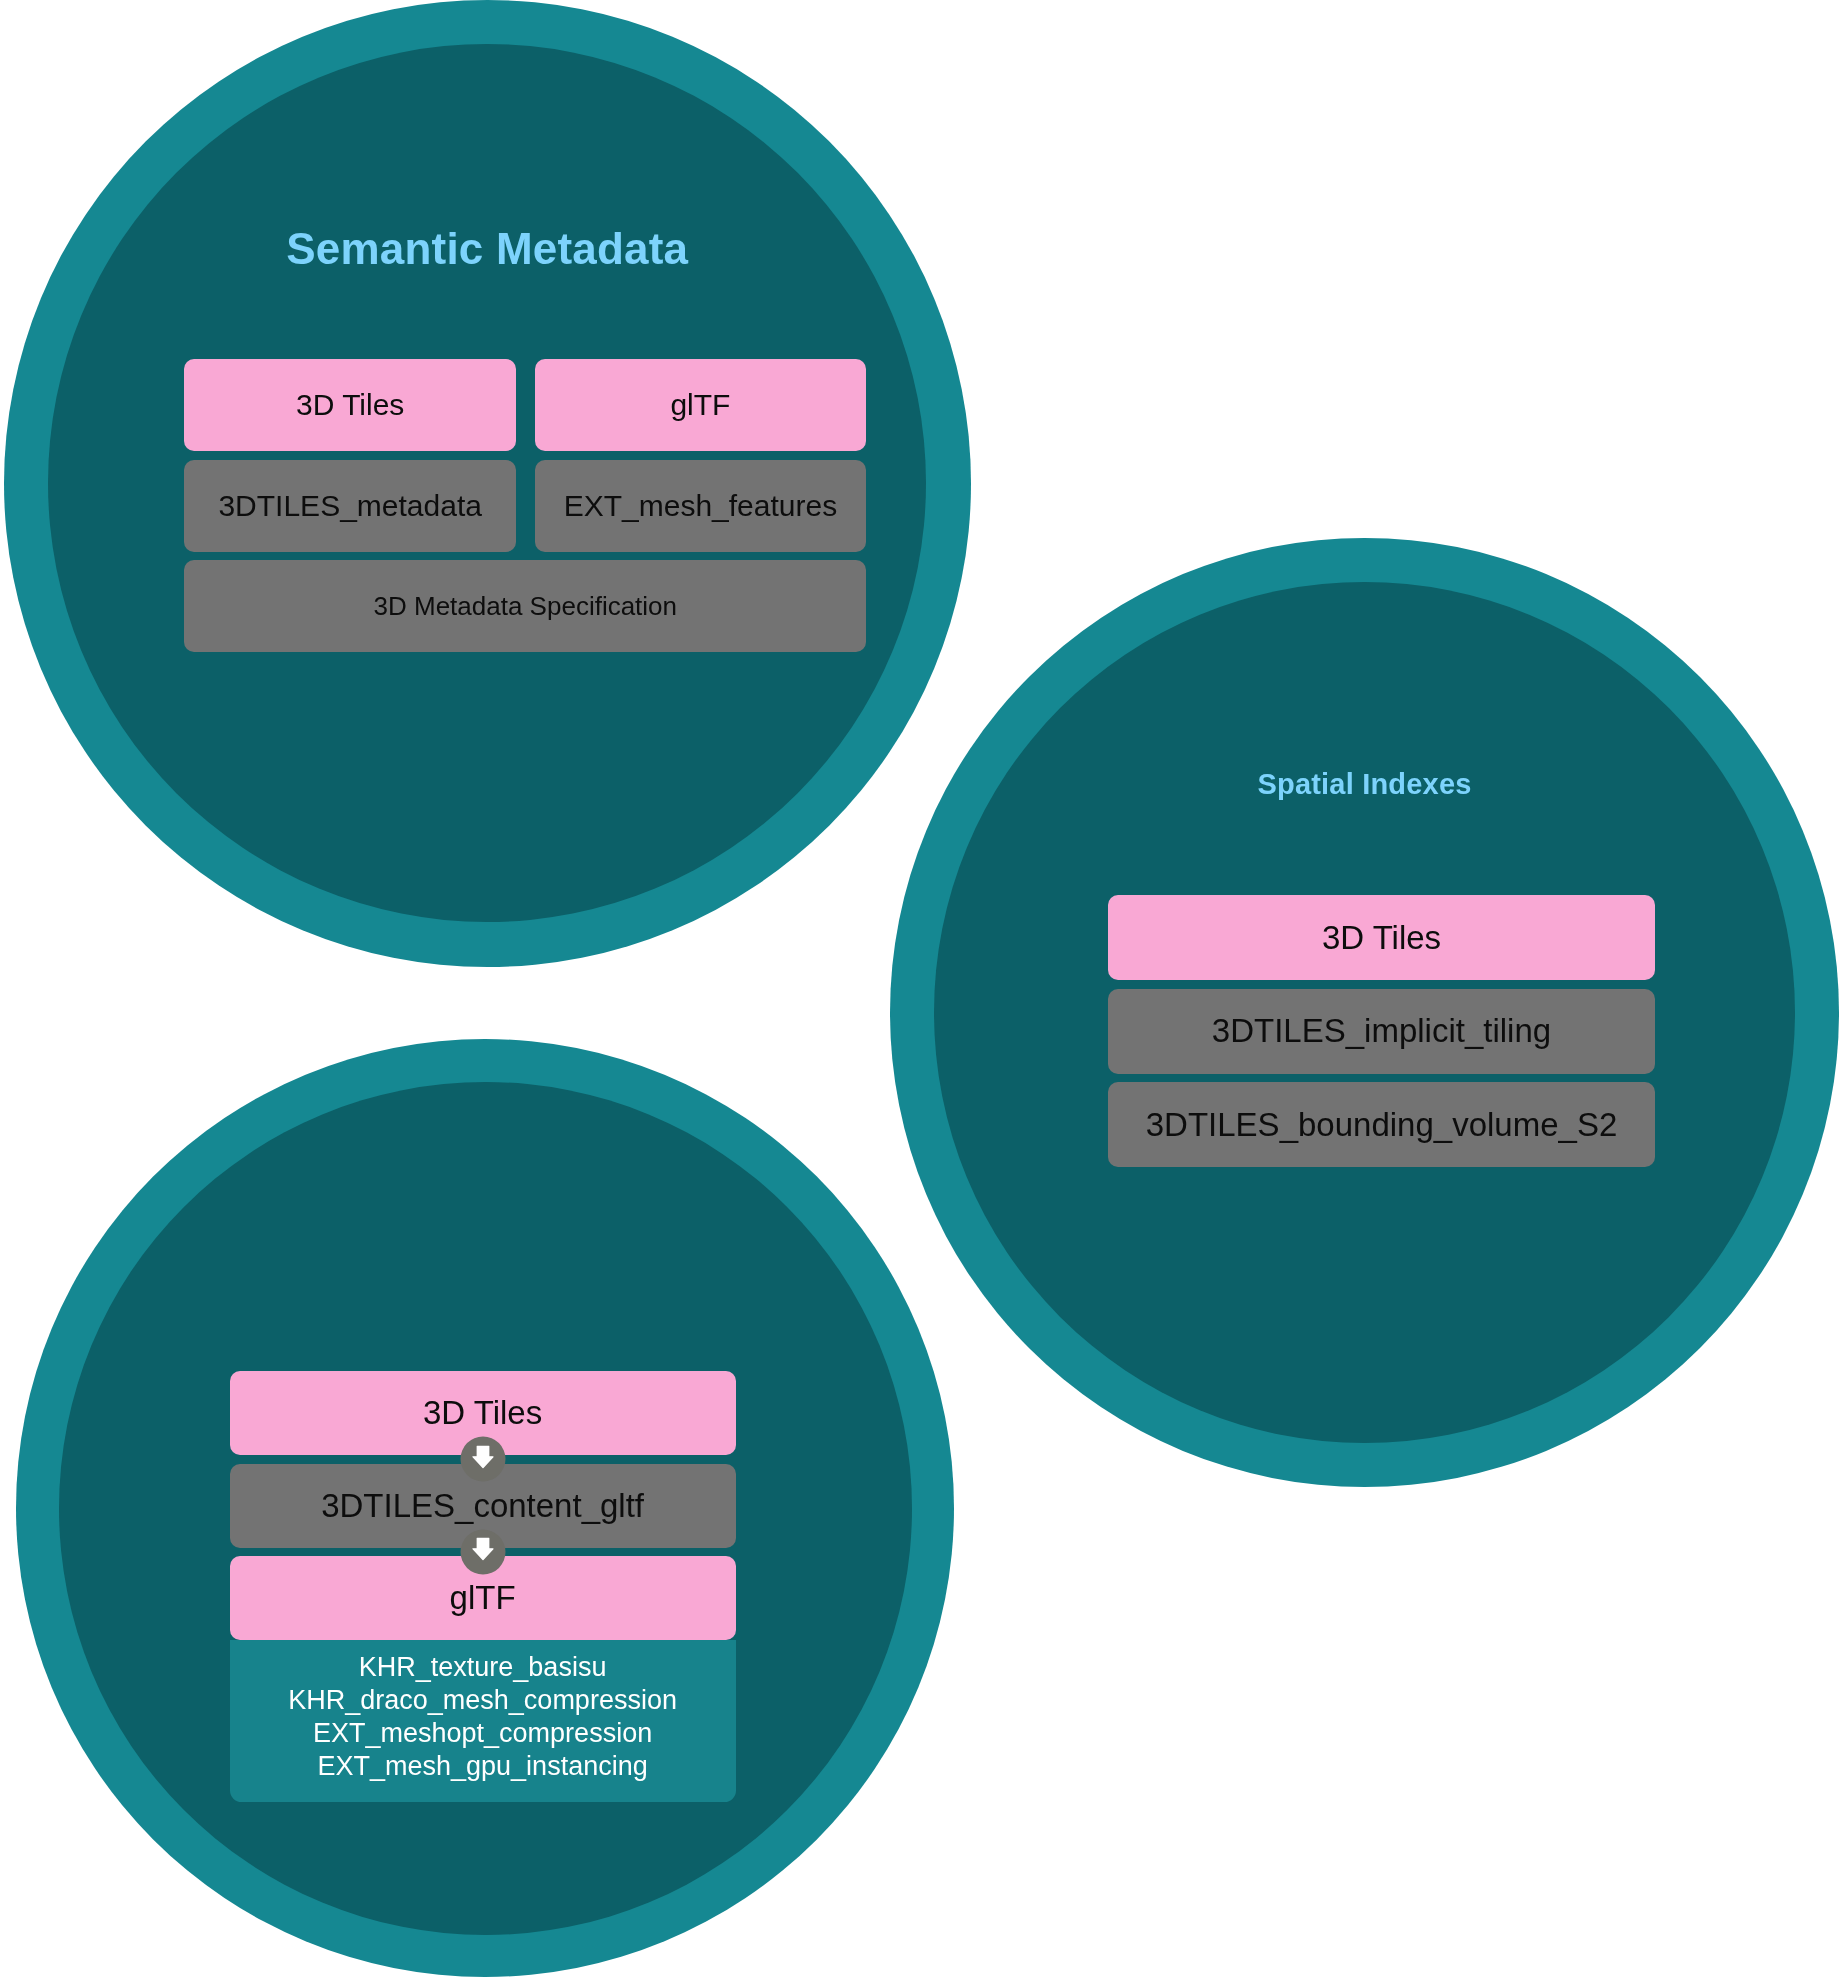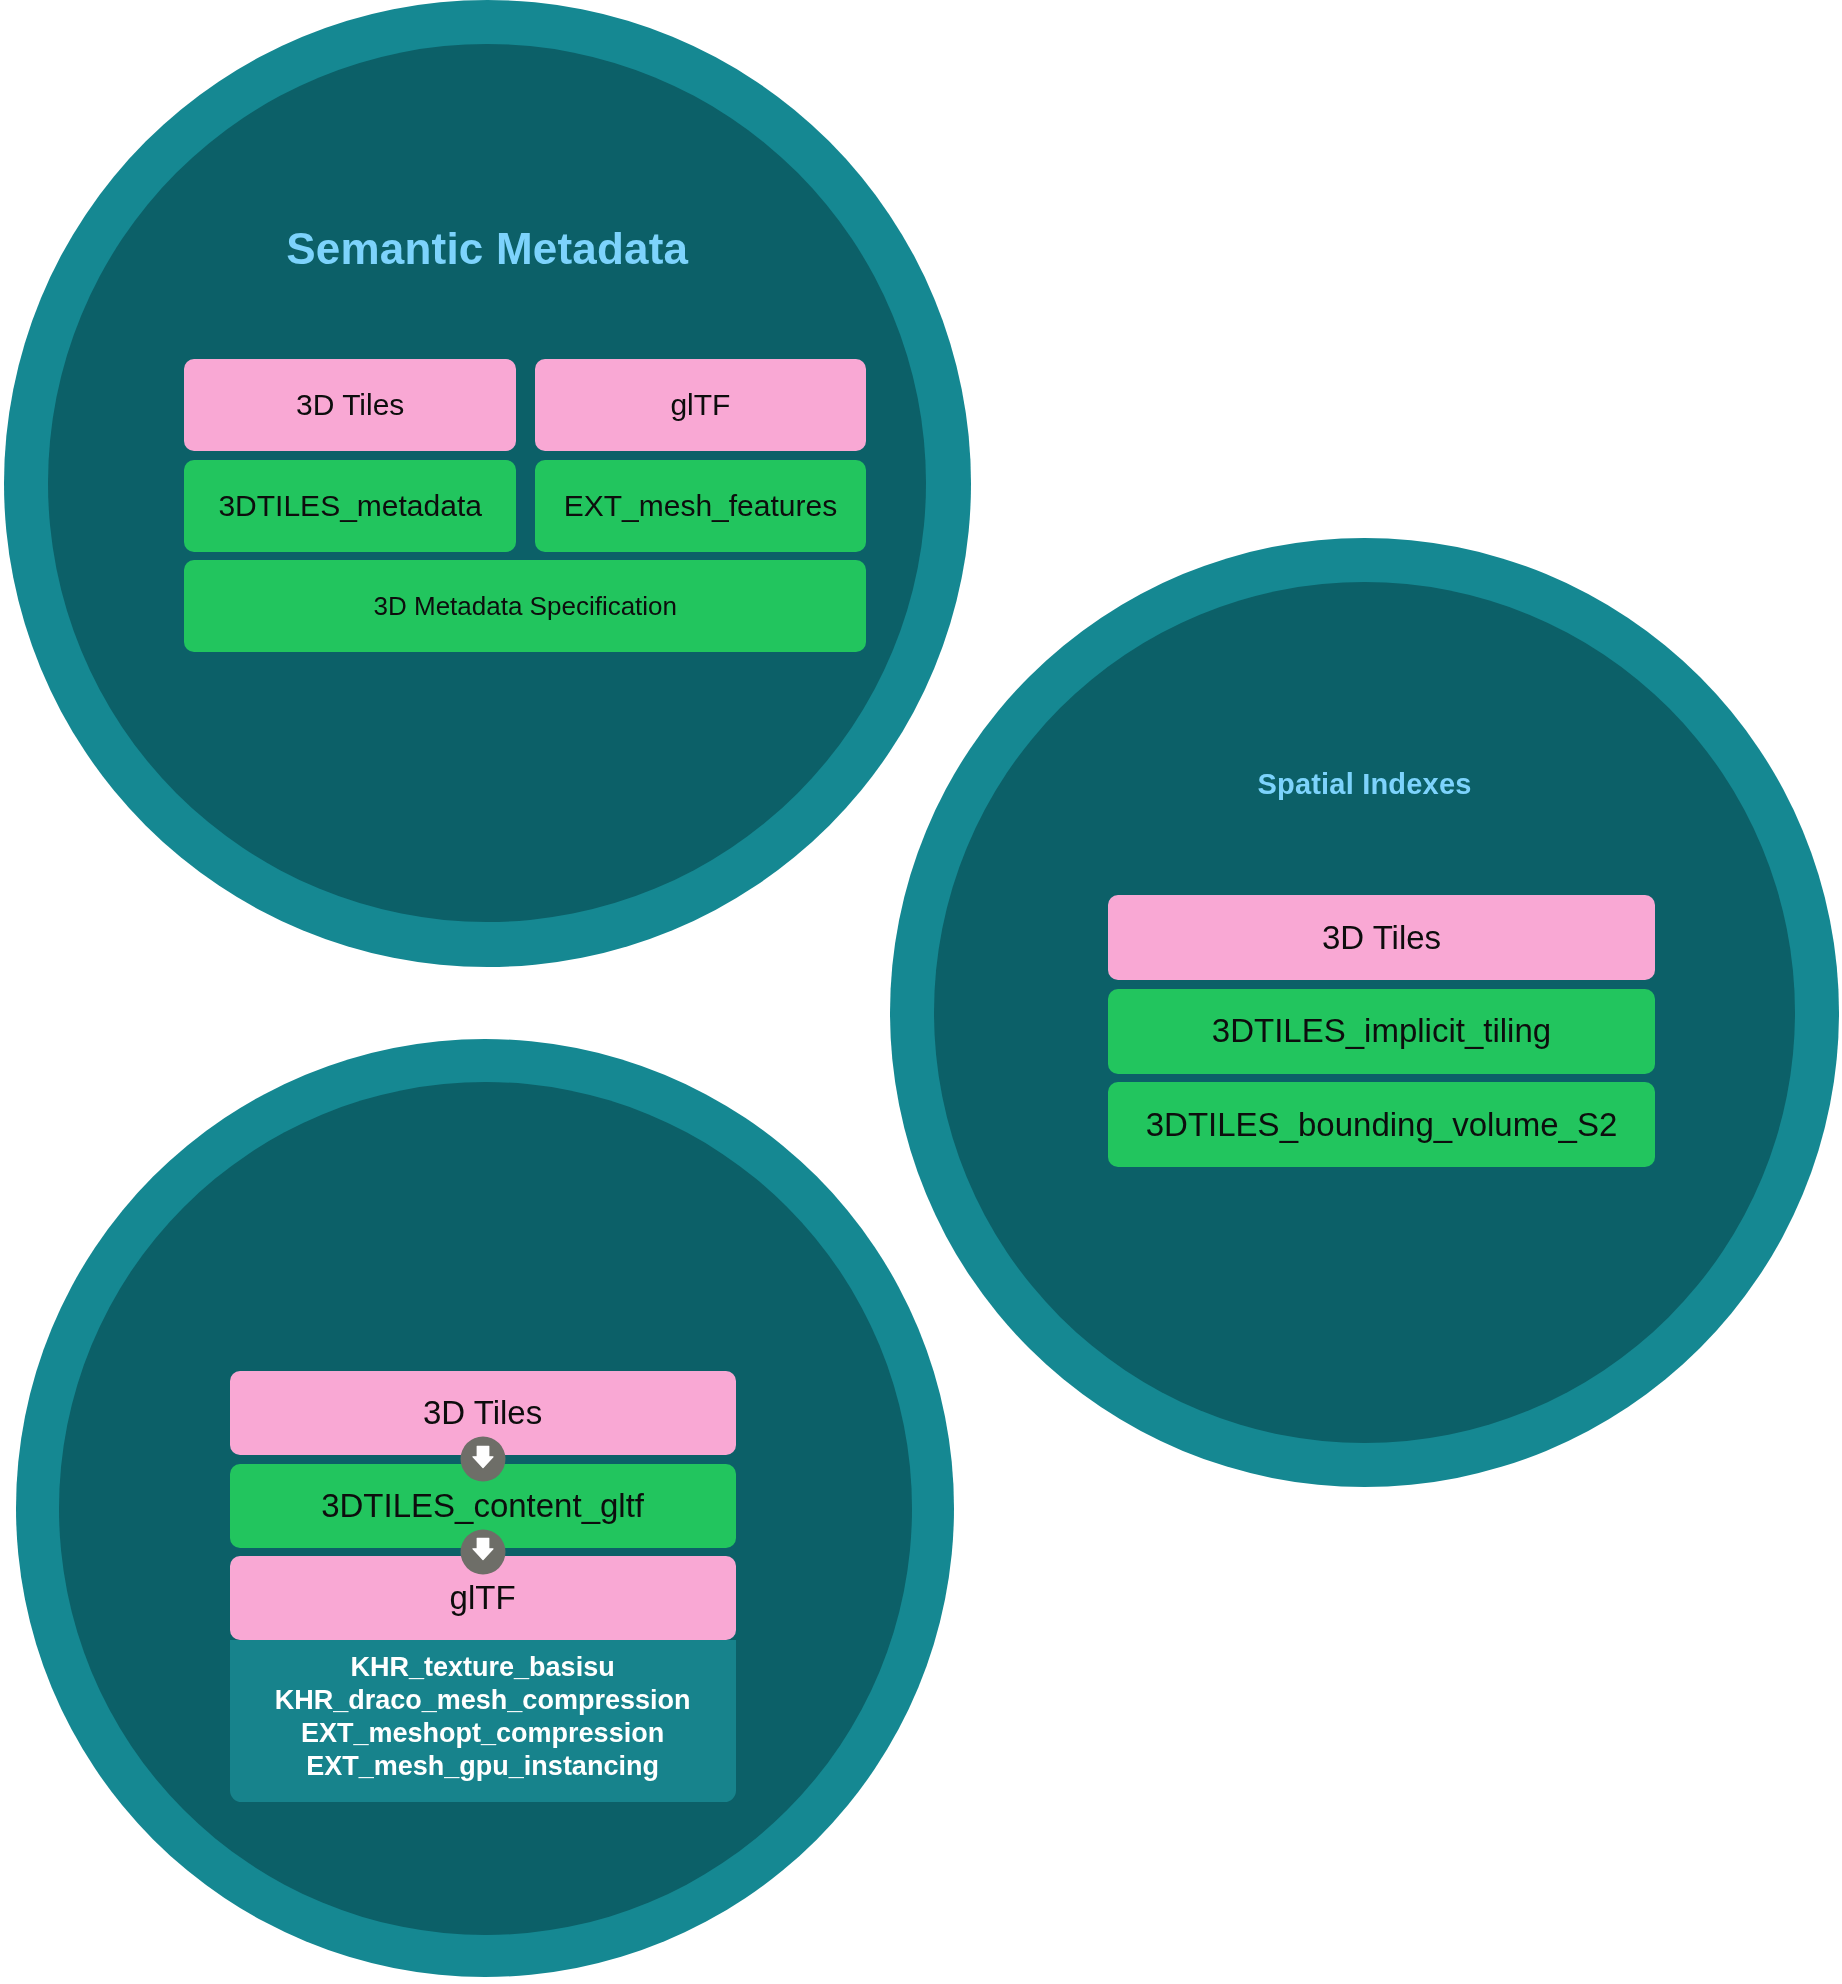--- a/index.html
+++ b/index.html
@@ -61,21 +61,21 @@
     border-radius: 10px;
     display: flex;
     align-items: center;
     justify-content: center;
     color: #0d0d0d;
     text-align: center;
     box-sizing: border-box;
     font-weight: normal;
   }
   .box.blue   { background: #f9a8d4; }
-  .box.yellow { background: #22c55e; }
+  .box.yellow { background: #737373; }
 
   
   #sem-title {
     position: absolute;
     left: 0; right: 0;
     top: 183px;
     font-size: 44px;
   }
   .sem-grid {
     position: absolute;
@@ -152,21 +152,20 @@
   .ext-panel {
     background: #17838c;
     border-bottom-left-radius: 11.4px;
     border-bottom-right-radius: 11.4px;
     padding: 11.4px 12.8px 18.5px 12.8px;
     color: #ffffff;
     font-size: 27px;
     line-height: 1.22;
     text-align: center;
     box-sizing: border-box;
-    font-weight: bold;
   }
   .ext-panel div { white-space: nowrap; }
 </style>
 </head>
 <body>
 
 <div class="circle" id="circle-semantic">
   <div class="circle-inner">
 
     <div class="circle-title" id="sem-title">Semantic Metadata</div>

